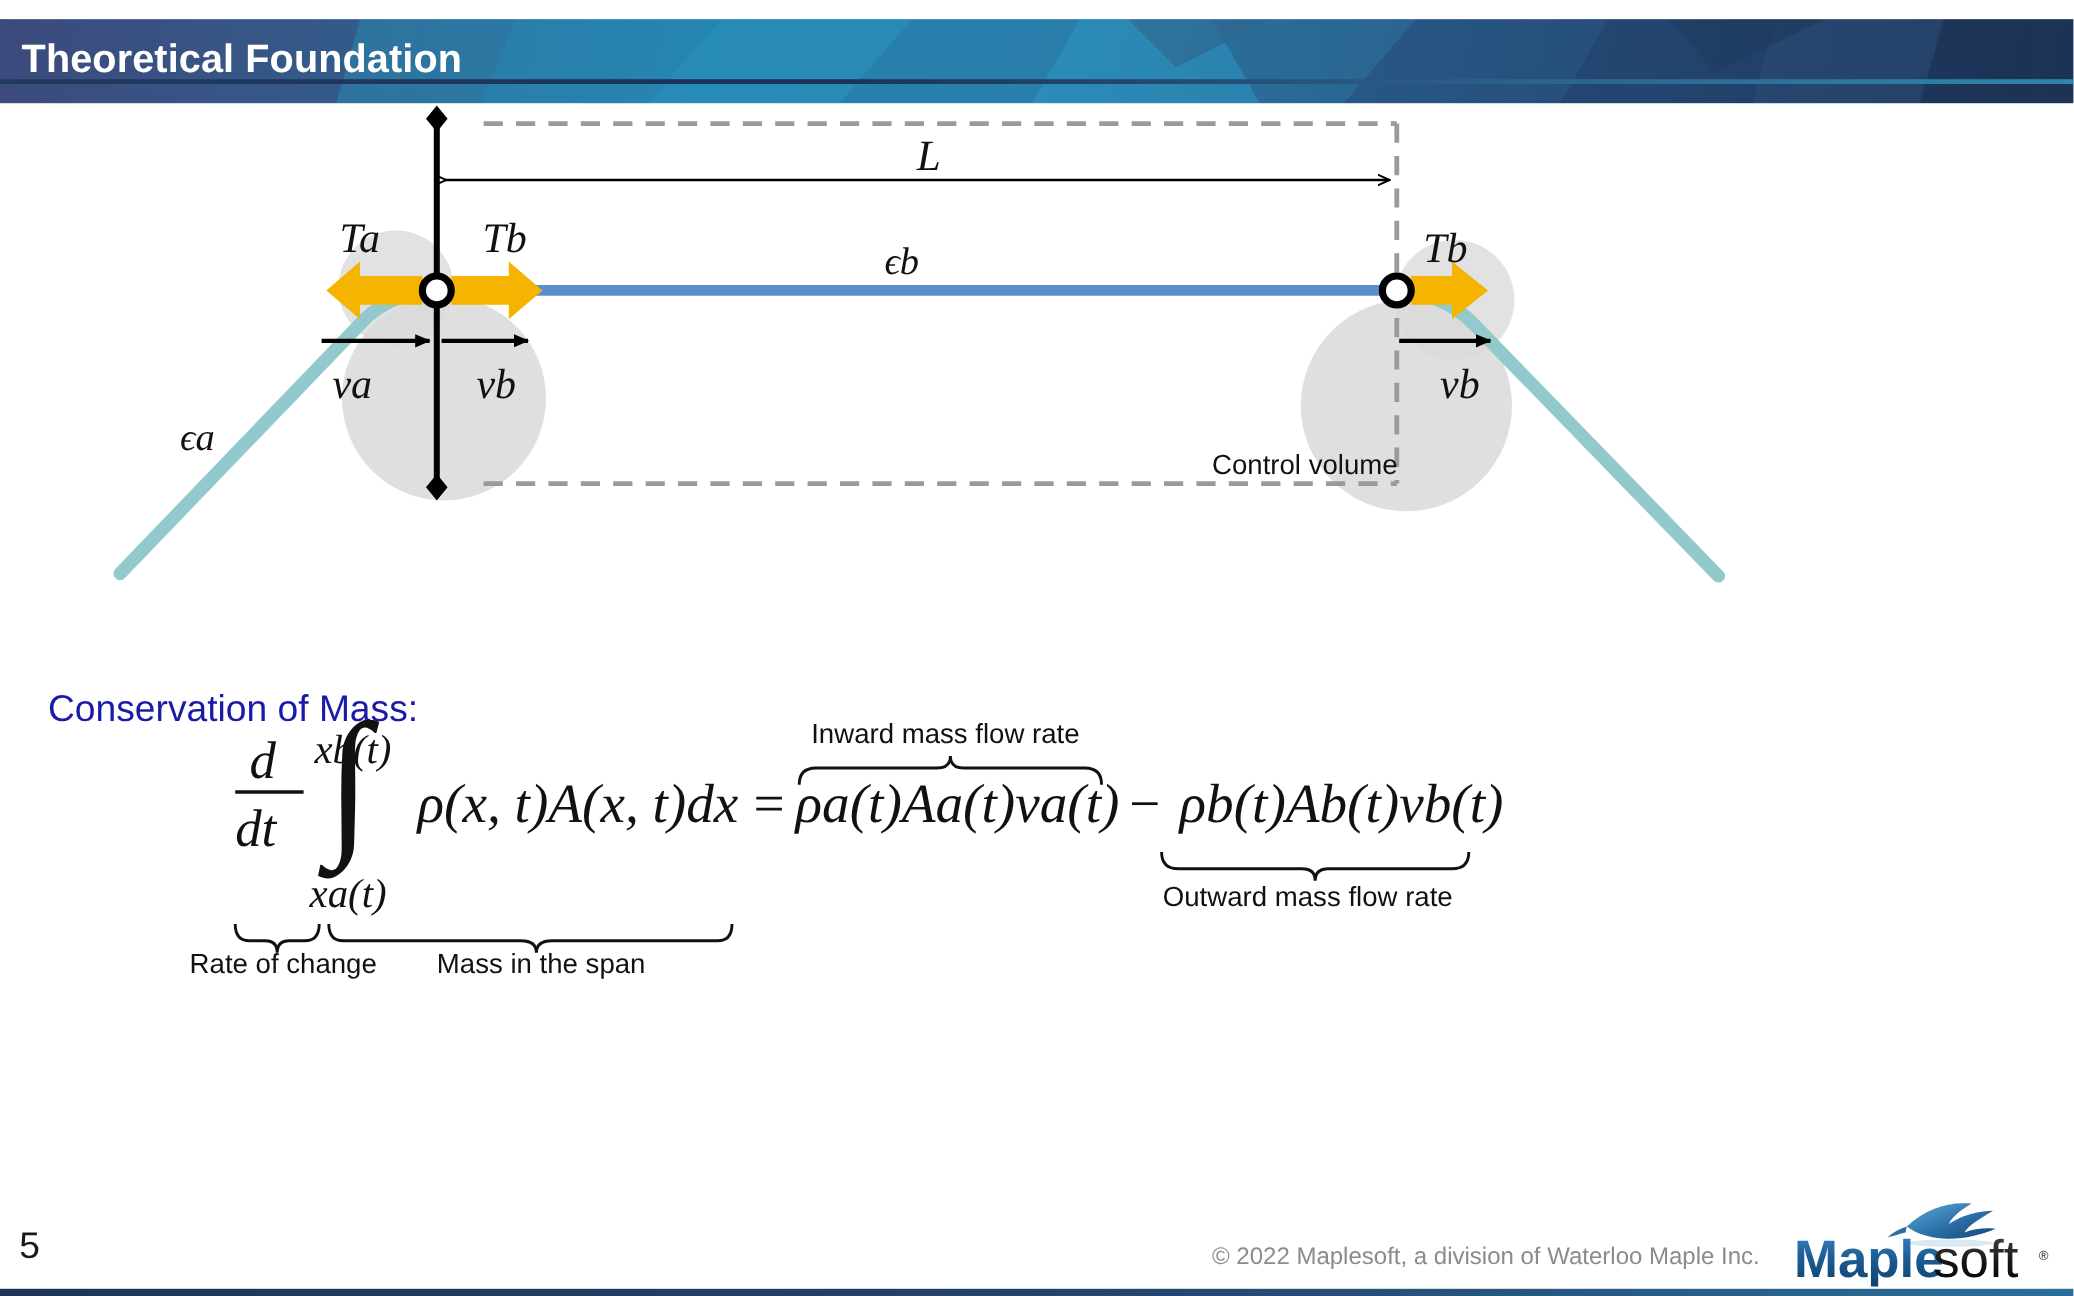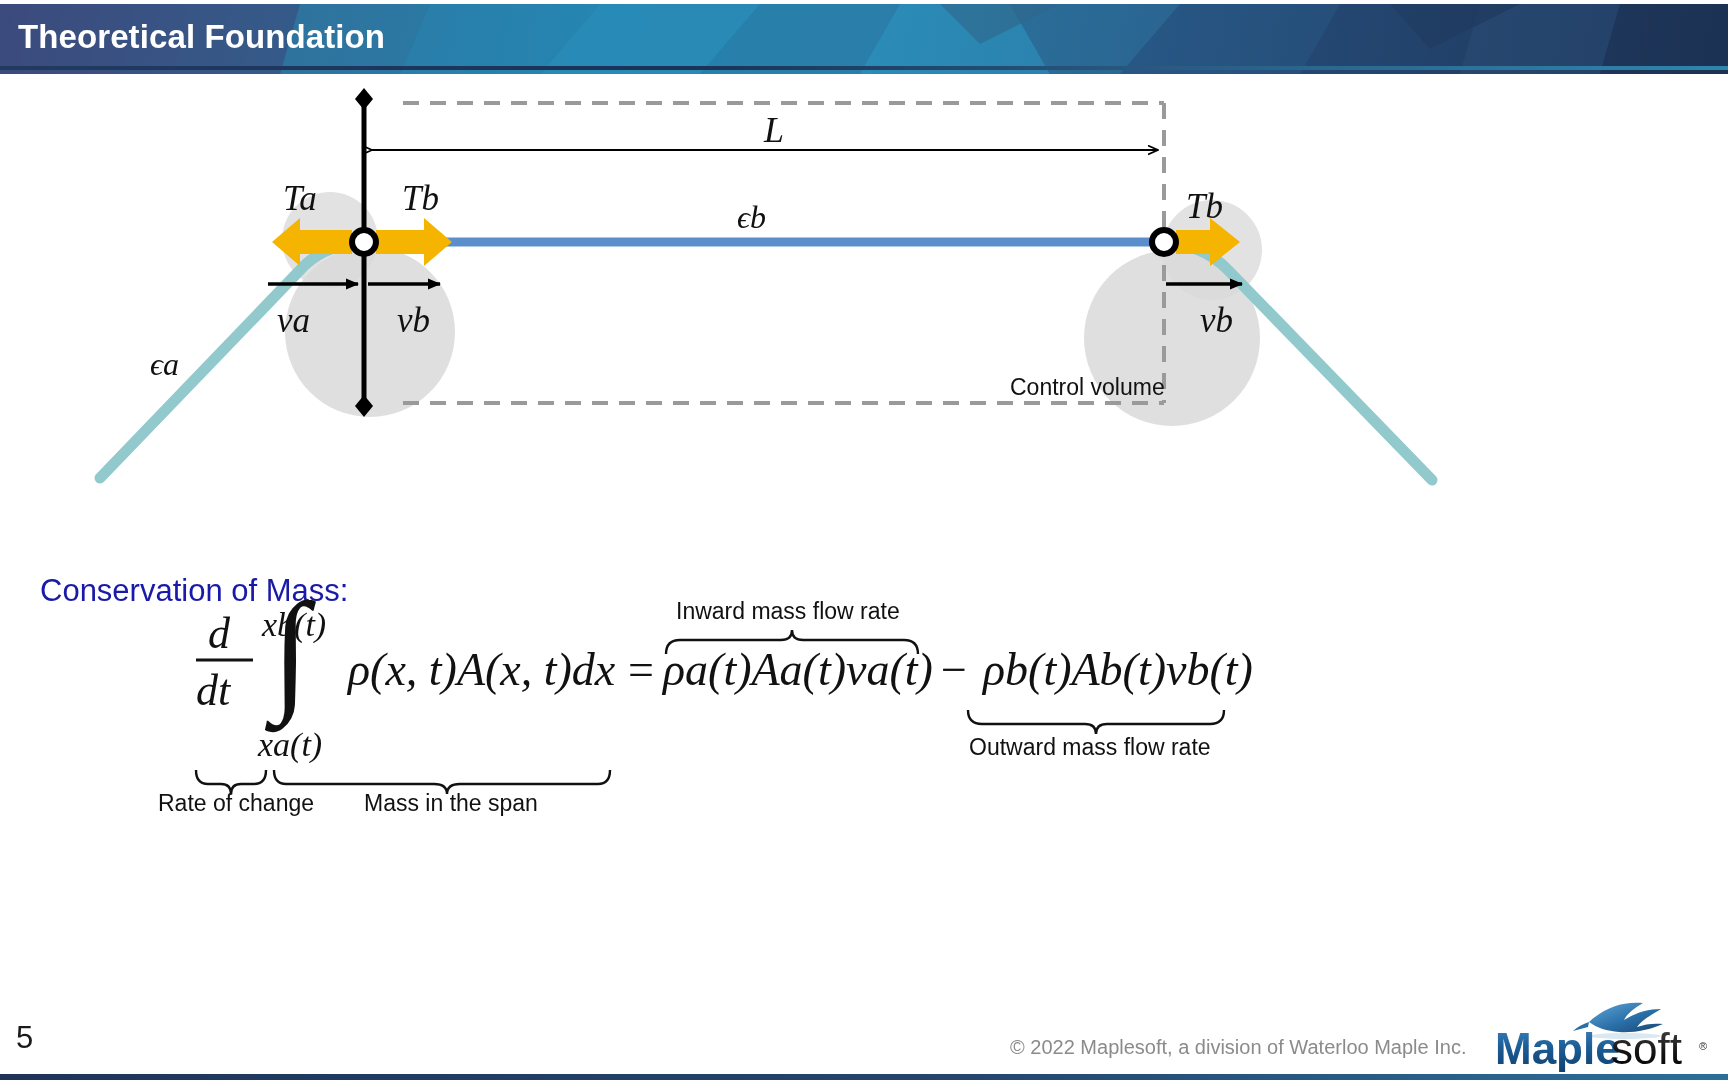--- a/index.html
+++ b/index.html
@@ -11,21 +11,21 @@
     width: 1728px;
     height: 1080px;
     overflow: hidden;
     font-family: "Liberation Sans", sans-serif;
     position: relative;
   }
 
   
   .header {
     position: absolute;
-    left: 0; top: 4px;
+    left: 0; top: 16px;
     width: 1728px;
     height: 70px;
     overflow: hidden;
     background: linear-gradient(100deg, #3c4a7d 0%, #2f6a96 16%, #2183b0 34%,
                                         #2a7fae 50%, #2b5d8e 68%, #27456f 84%, #1d3457 100%);
   }
   .header-poly { position: absolute; left: 0; top: 0; }
   .header-title {
     position: absolute;
     left: 18px;

